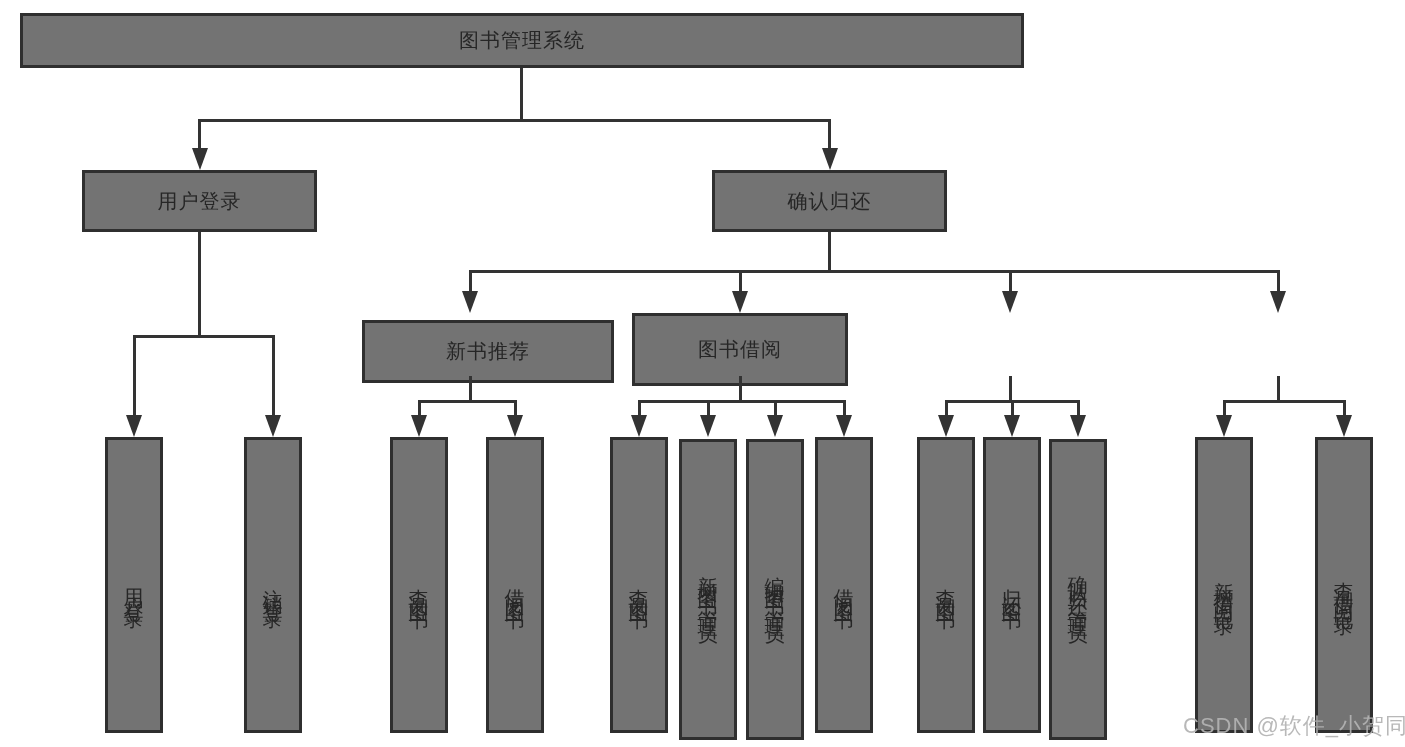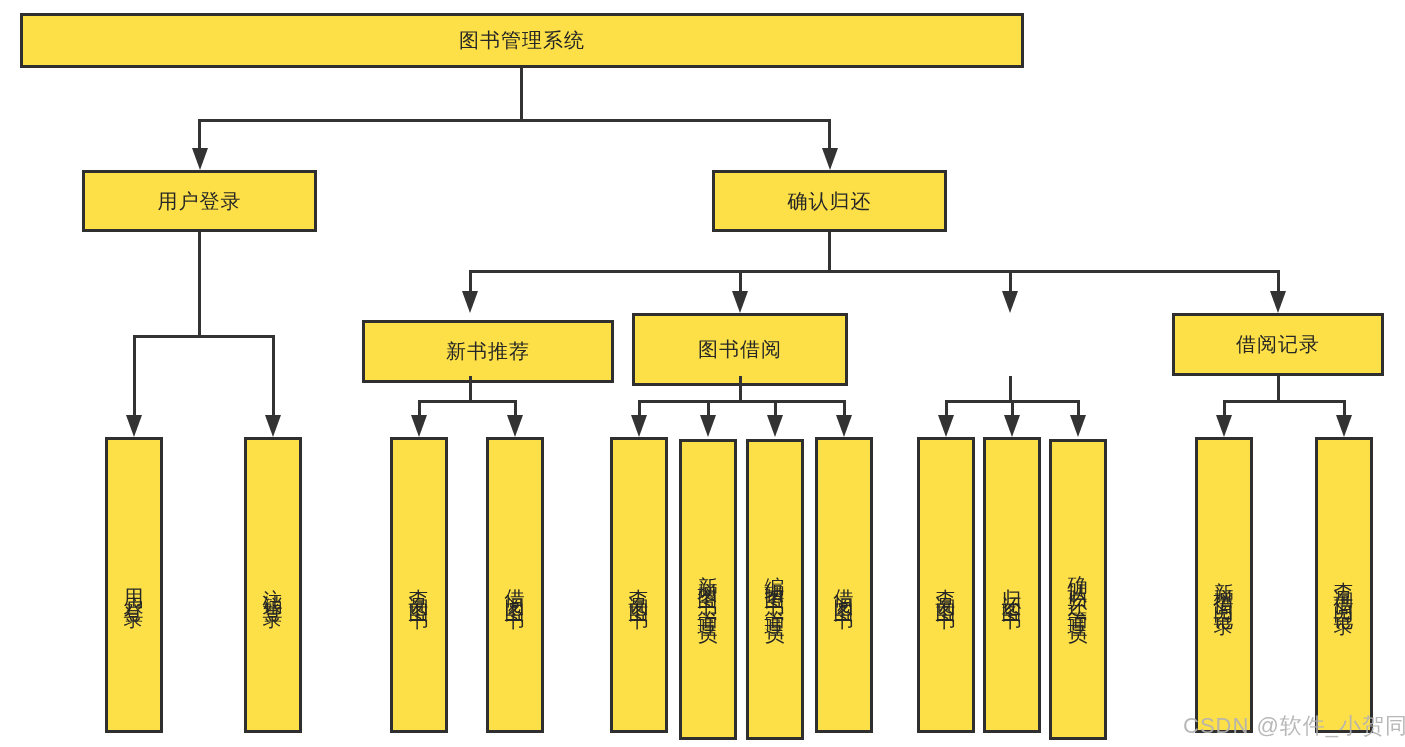--- a/index.html
+++ b/index.html
@@ -11,21 +11,21 @@
   }
   html,body{margin:0;padding:0;background:var(--background);}
   #canvas{
     position:relative;width:1405px;height:747px;overflow:hidden;
     background:var(--background);
     font-family:"Liberation Sans","DejaVu Sans",sans-serif;
     color:var(--text);
   }
   .box{
     position:absolute;box-sizing:border-box;
-    border:3px solid var(--box-border);background:#fde047;
+    border:3px solid var(--box-border);background:#737373;
     display:flex;align-items:center;justify-content:center;
     font-size:20px;letter-spacing:1px;color:var(--text);
   }
   .box.h{white-space:nowrap;}
   .box.v{
     writing-mode:vertical-rl;text-orientation:mixed;
     letter-spacing:7px;line-height:1;
     padding-top:4px;
   }
   .hl,.vl{position:absolute;background:var(--line);}
@@ -48,21 +48,20 @@
 
 <div id="canvas">
 
   <div class="box h" style="left:20px;top:13px;width:1004px;height:55px">图书管理系统</div>
 
   <div class="box h" style="left:82px;top:170px;width:235px;height:62px">用户登录</div>
   <div class="box h" style="left:712px;top:170px;width:235px;height:62px">确认归还</div>
 
   <div class="box h" style="left:362px;top:320px;width:252px;height:63px">新书推荐</div>
   <div class="box h" style="left:632px;top:313px;width:216px;height:73px">图书借阅</div>
-  <div class="box h" style="left:1172px;top:313px;width:212px;height:63px">借阅记录</div>
 
   <div class="box v" style="left:105px;top:437px;width:58px;height:296px">用户登录</div>
   <div class="box v" style="left:244px;top:437px;width:58px;height:296px">注销登录</div>
 
   <div class="box v" style="left:390px;top:437px;width:58px;height:296px">查询图书</div>
   <div class="box v" style="left:486px;top:437px;width:58px;height:296px">借阅图书</div>
 
   <div class="box v" style="left:610px;top:437px;width:58px;height:296px">查询图书</div>
   <div class="box v" style="left:679px;top:439px;width:58px;height:301px">新增图书（管理员）</div>
   <div class="box v" style="left:746px;top:439px;width:58px;height:301px">编辑图书（管理员）</div>

